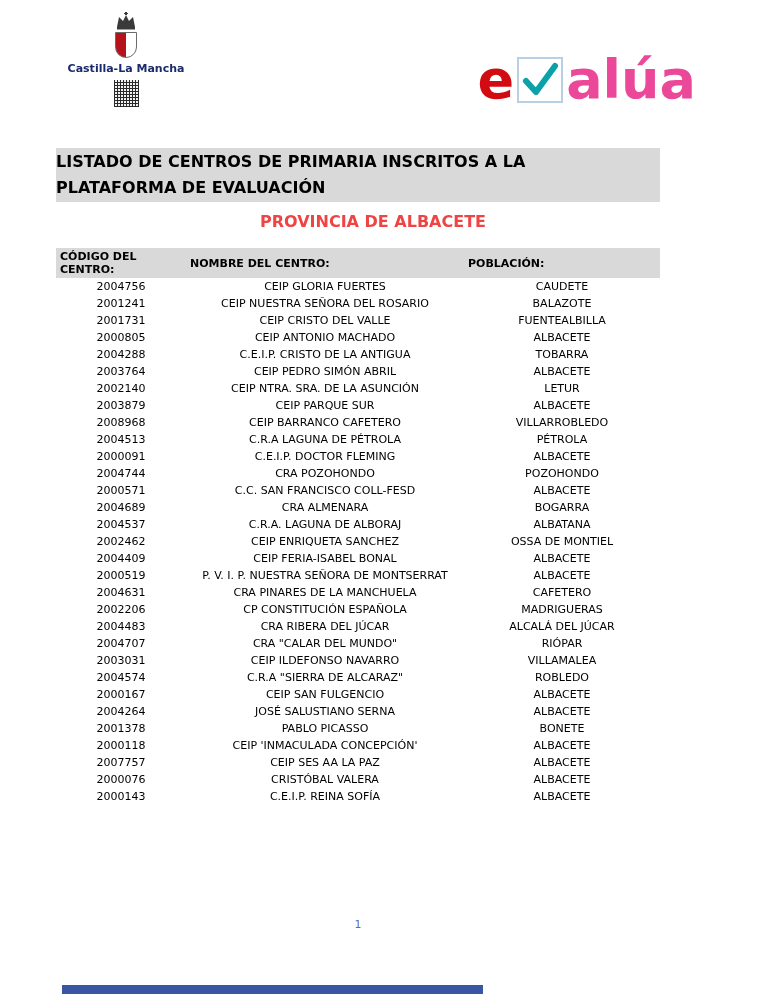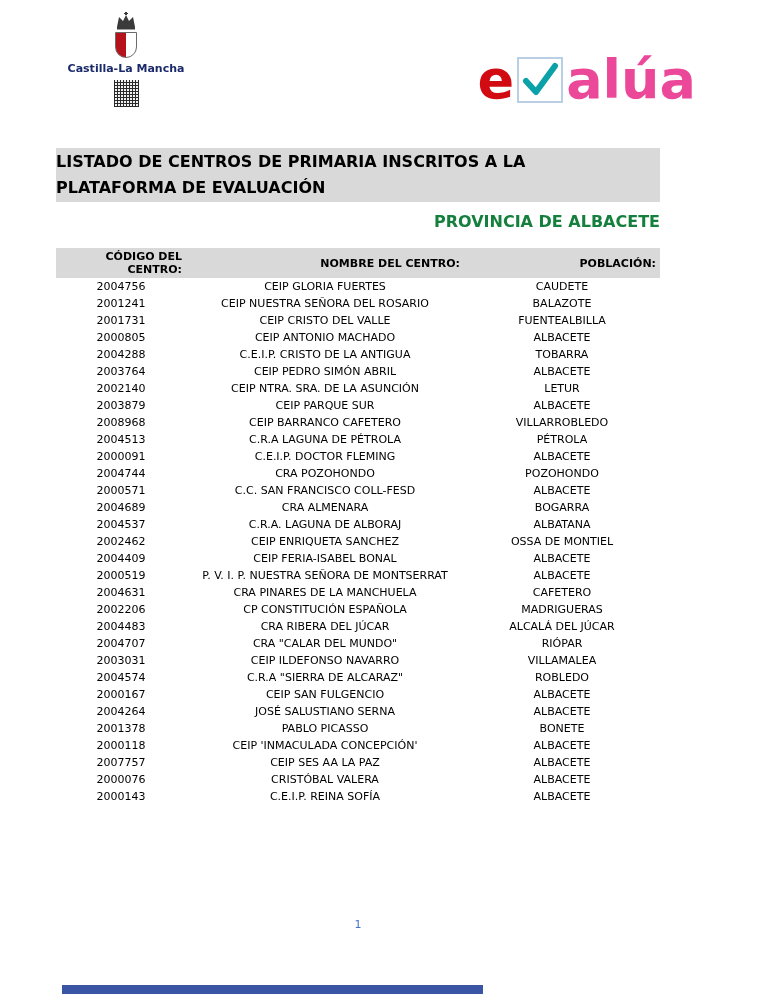--- a/index.html
+++ b/index.html
@@ -29,31 +29,31 @@
   .evalua-logo { display:flex; align-items:center; margin-top:20px; }
   .ev-e { font-size:54px; font-weight:bold; color:#d20a11; line-height:1; }
   .ev-checkbox { width:46px; height:46px; border:2px solid #b9cfe4; background:#fff;
     margin:0 3px; display:flex; align-items:center; justify-content:center; }
   .ev-rest { font-size:54px; font-weight:bold; color:#ec4899; line-height:1; }
 
   
   .title-box { position:absolute; top:148px; left:56px; width:604px;
     background:#d9d9d9; text-align:left; font-weight:bold; font-size:16px;
     line-height:26px; color:#000; padding:1px 0; }
-  .subtitle { position:absolute; top:212px; left:56px; width:604px;
-    text-align:right; font-weight:bold; font-size:16px; color:#15803d; }
+  .subtitle { position:absolute; top:212px; left:71px; width:604px;
+    text-align:center; font-weight:bold; font-size:16px; color:#ef4444; }
 
   
   table.centers { position:absolute; top:248px; left:56px; width:604px;
     border-collapse:collapse; table-layout:fixed; }
   table.centers col.c1 { width:130px; }
   table.centers col.c2 { width:278px; }
   table.centers col.c3 { width:196px; }
   table.centers th { background:#d9d9d9; font-size:11px; font-weight:bold;
-    text-align:right; vertical-align:middle; line-height:13px; padding:2px 4px; }
+    text-align:left; vertical-align:middle; line-height:13px; padding:2px 4px; }
   table.centers td { font-size:11px; text-align:center; vertical-align:middle;
     line-height:13px; padding:2px 0; color:#000; }
   td.td-name { padding-left:44px; padding-right:44px; }
 
   
   .page-number { position:absolute; top:918px; left:56px; width:604px;
     text-align:center; font-size:11px; color:#4472c4; }
   .bottom-bar { position:absolute; left:62px; bottom:0; width:421px; height:9px;
     background:#3b55a5; }
 </style>

